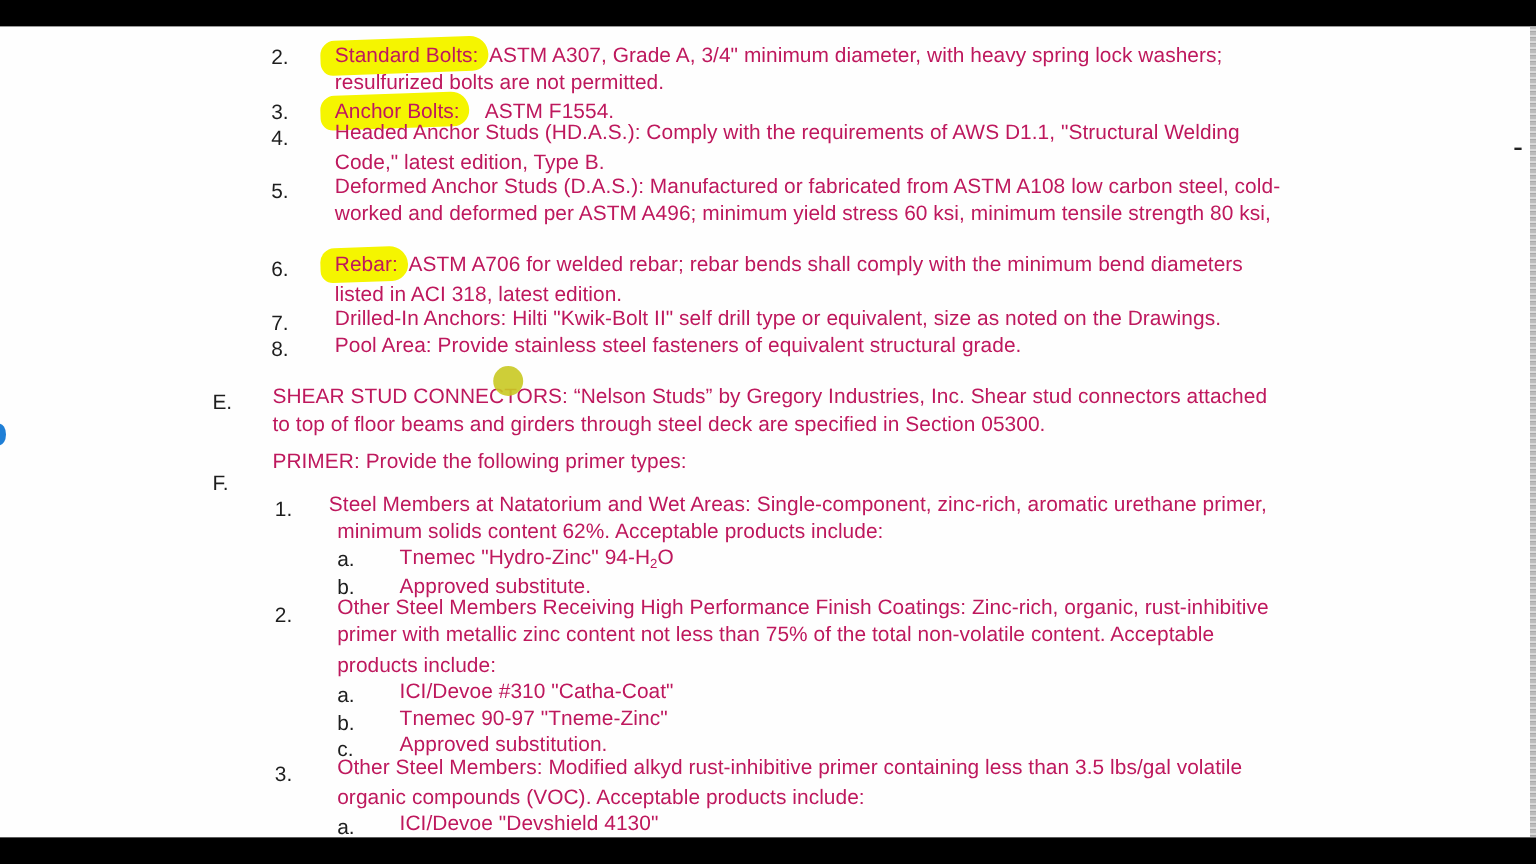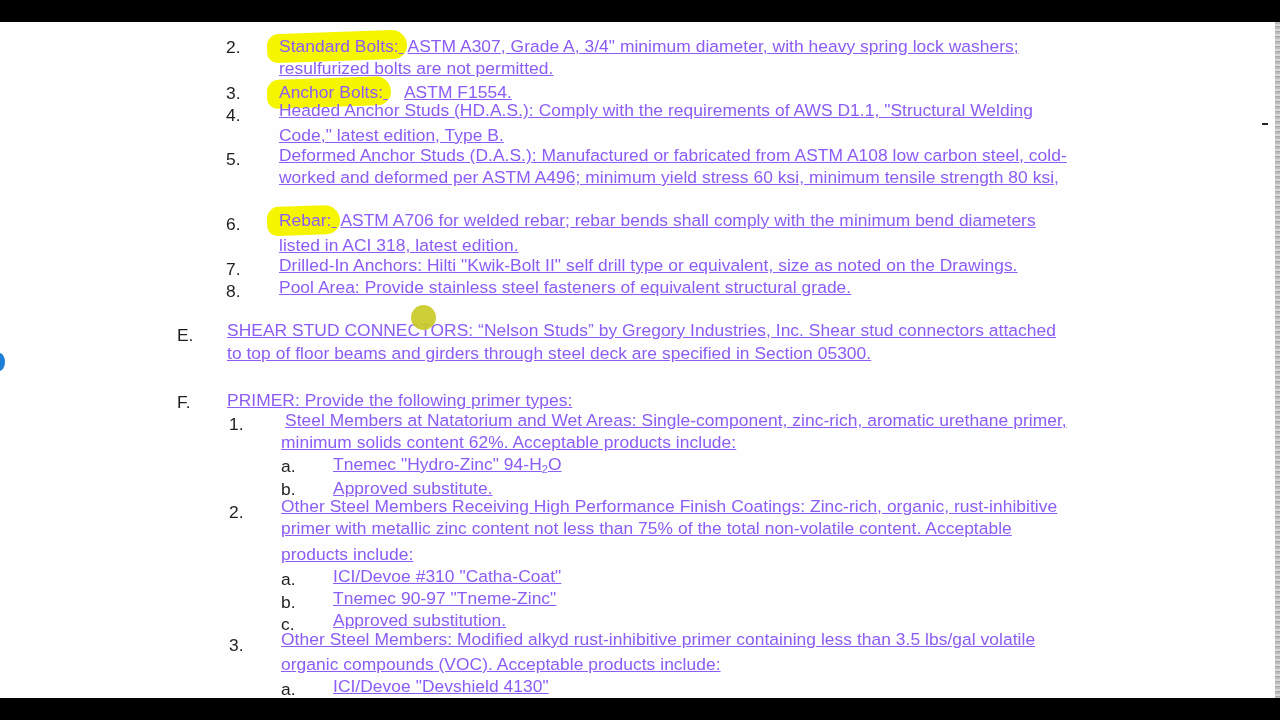--- a/index.html
+++ b/index.html
@@ -21,22 +21,22 @@
   .edge-mark { position: absolute; left: 1262px; top: 101px; width: 6px; height: 2px; background: #222; }
   .blue-blob {
     position: absolute; left: -6px; top: 331px; width: 11px; height: 18px;
     border-radius: 50%; background: #1f7fd6;
   }
   .cursor-dot {
     position: absolute; left: 411px; top: 283px; width: 25px; height: 25px;
     border-radius: 50%; background: #c9c922; opacity: 0.9;
   }
   .line {
-    position: absolute; font-size: 17.4px; color: #8b5cf6; white-space: nowrap;
-    line-height: 22px; letter-spacing: 0.05px; text-decoration: underline;
+    position: absolute; font-size: 17.4px; color: #be185d; white-space: nowrap;
+    line-height: 22px; letter-spacing: 0.05px;
   }
   .num { position: absolute; font-size: 17.4px; color: #1e1e1e; line-height: 22px; }
   .hl {
     position: relative; display: inline-block;
   }
   .hl::before {
     content: ""; position: absolute; left: -12px; right: -8px; top: -3px; bottom: -4px;
     background: #f5f500; border-radius: 14px 18px 16px 12px; z-index: -1;
     transform: rotate(-2deg);
   }
@@ -87,24 +87,24 @@
     <div class="line" style="left:279px;top:232px;">Drilled-In Anchors:  Hilti "Kwik-Bolt II" self drill type or equivalent, size as noted on the Drawings.</div>
 
     <span class="num" style="left:226px;top:258px;">8.</span>
     <div class="line" style="left:279px;top:254px;">Pool Area:  Provide stainless steel fasteners of equivalent structural grade.</div>
 
     <span class="num" style="left:177px;top:302px;">E.</span>
     <div class="line" style="left:227px;top:297px;">SHEAR STUD CONNECTORS:  “Nelson Studs” by Gregory Industries, Inc.  Shear stud connectors attached</div>
     <div class="line" style="left:227px;top:320px;">to top of floor beams and girders through steel deck are specified in Section 05300.</div>
 
     <span class="num" style="left:177px;top:369px;">F.</span>
-    <div class="line" style="left:227px;top:367px;">PRIMER:  Provide the following primer types:</div>
+    <div class="line" style="left:227px;top:351px;">PRIMER:  Provide the following primer types:</div>
 
     <span class="num" style="left:229px;top:391px;">1.</span>
-    <div class="line" style="left:285px;top:387px;">Steel Members at Natatorium and Wet Areas:  Single-component, zinc-rich, aromatic urethane primer,</div>
+    <div class="line" style="left:274px;top:387px;">Steel Members at Natatorium and Wet Areas:  Single-component, zinc-rich, aromatic urethane primer,</div>
     <div class="line" style="left:281px;top:409px;">minimum solids content 62%. Acceptable products include:</div>
     <span class="num" style="left:281px;top:433px;">a.</span>
     <div class="line" style="left:333px;top:431px;">
       <span>Tnemec "Hydro-Zinc" 94-H</span><sub>2</sub><span>O</span>
     </div>
     <span class="num" style="left:281px;top:456px;">b.</span>
     <div class="line" style="left:333px;top:455px;">Approved substitute.</div>
 
     <span class="num" style="left:229px;top:479px;">2.</span>
     <div class="line" style="left:281px;top:473px;">Other Steel Members Receiving High Performance Finish Coatings: Zinc-rich, organic, rust-inhibitive</div>

